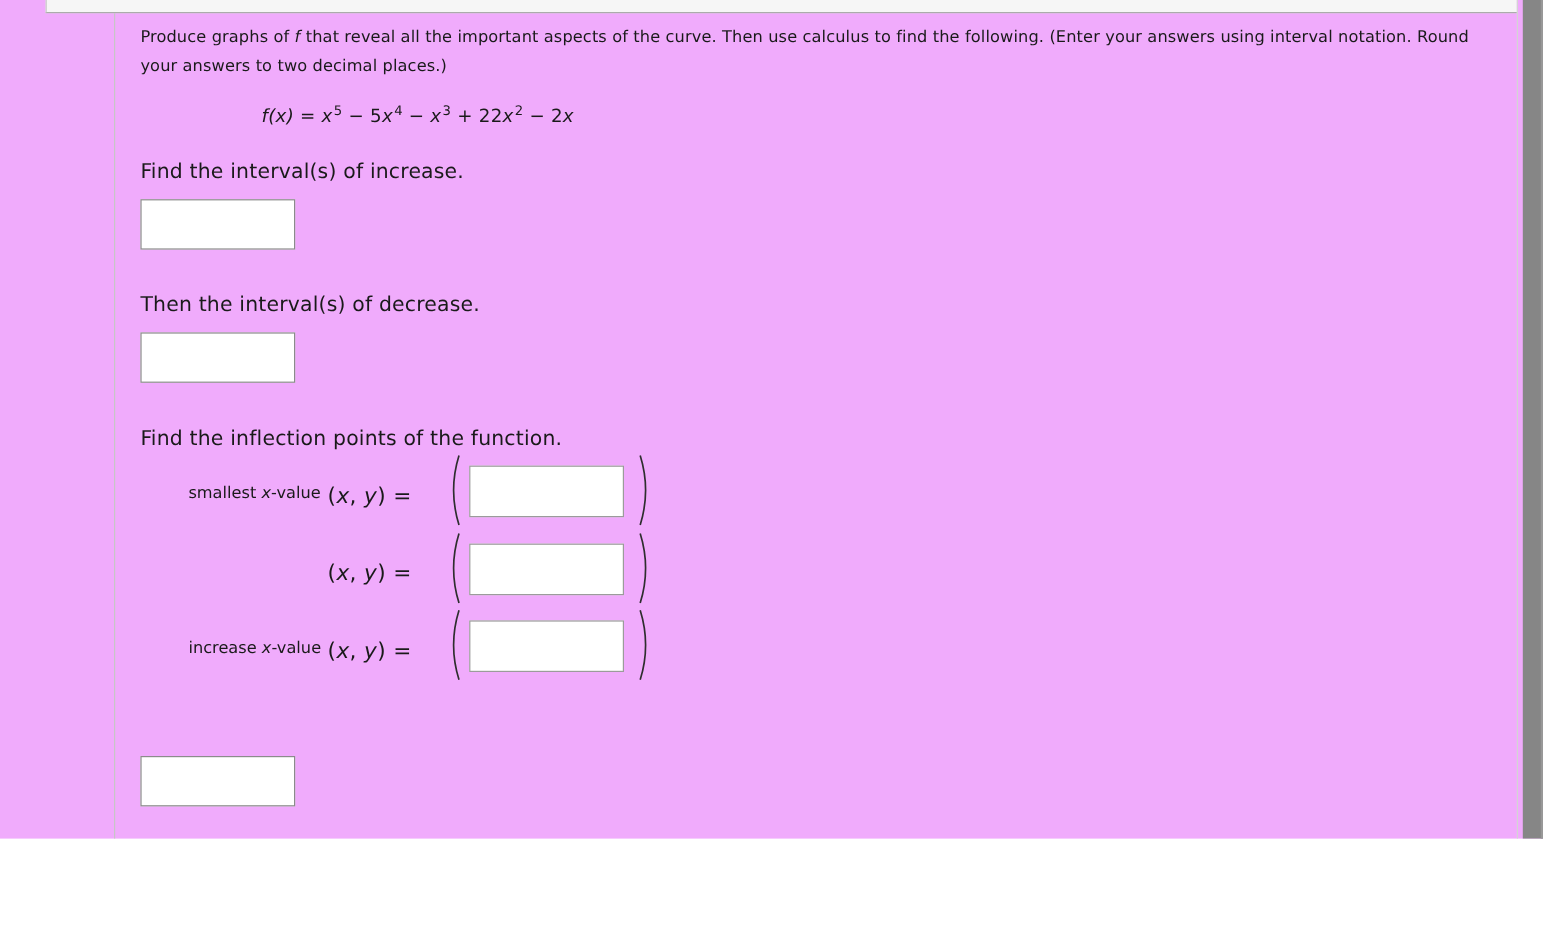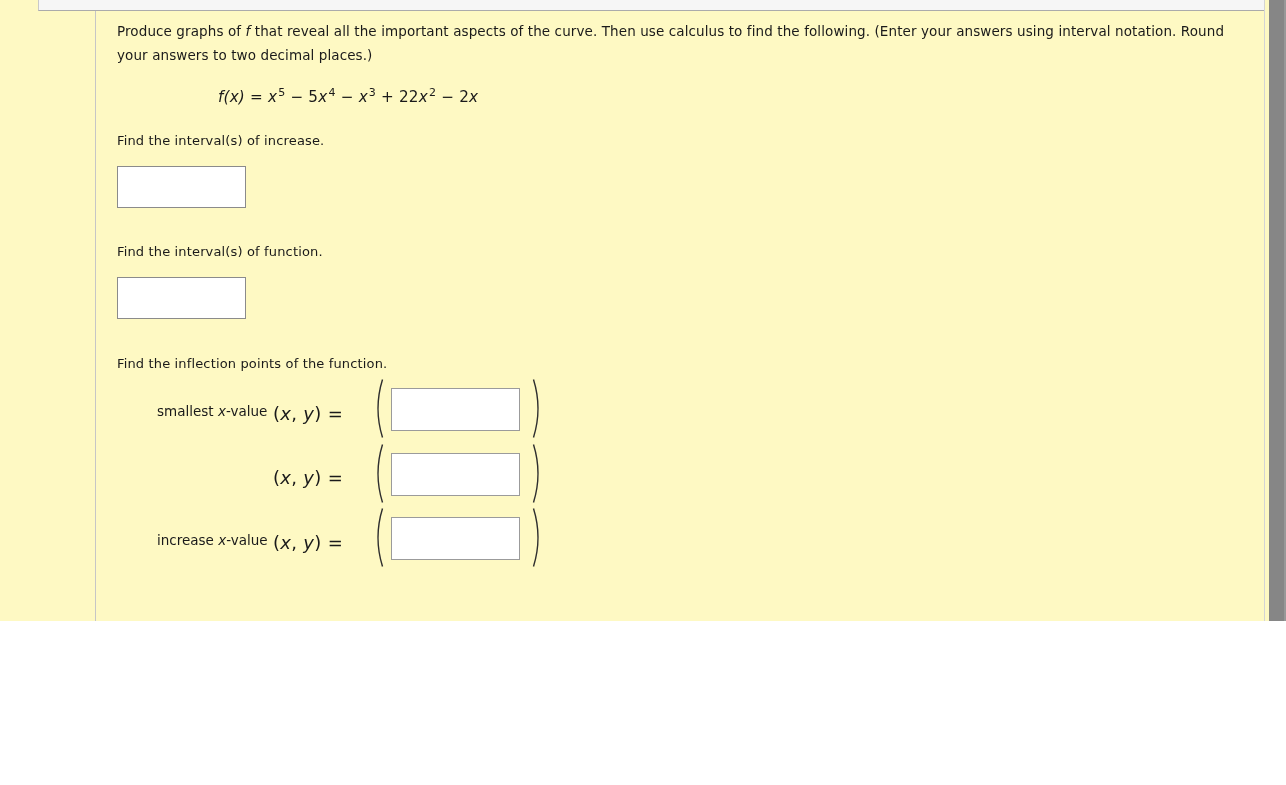--- a/index.html
+++ b/index.html
@@ -1,20 +1,20 @@
 <!DOCTYPE html>
 <html><head>
 <meta charset="utf-8">
 <style>
   * { margin:0; padding:0; box-sizing:border-box; }
   html,body { background:#ffffff; }
   body { font-family:"DejaVu Sans","Liberation Sans",sans-serif; color:#1a1a1a; }
   .page {
-    position:relative; width:1286px; height:621px;
-    background:#fef9c3; overflow:hidden;
+    position:relative; width:1286px; height:699px;
+    background:#f0abfc; overflow:hidden;
   }
   .top-strip {
     position:absolute; left:38px; top:0; width:1226px; height:11px;
     background:#f6f6f6;
     border-left:1px solid #c9c9c9;
     border-bottom:1px solid #ababab;
   }
   .left-rule {
     position:absolute; left:95px; top:11px; width:1px; height:774px;
     background:#c6c6c6;
@@ -34,21 +34,21 @@
   .formula {
     position:absolute; left:218px; top:88px;
     font-size:15.2px; letter-spacing:0.2px; white-space:nowrap;
   }
   .formula sup, .formula .sup {
     font-size:11px; position:relative; top:-6px; vertical-align:baseline;
     line-height:0; margin-left:1px;
   }
   .it { font-style:italic; }
   .q {
-    position:absolute; left:117px; font-size:13px; letter-spacing:0.15px;
+    position:absolute; left:117px; font-size:17px; letter-spacing:0.15px;
     white-space:nowrap;
   }
   .answer-box {
     position:absolute; width:129px; height:42px;
     border:1px solid #8b8b8b; background:#ffffff;
     font-family:"DejaVu Sans","Liberation Sans",sans-serif;
     font-size:13.5px; padding:2px 6px; outline:none; border-radius:0;
   }
   .coord-box {
     position:absolute; width:129px; height:43px;
@@ -75,21 +75,21 @@
   <div class="right-rule"></div>
   <div class="scrollbar"></div>
 
   <div class="instructions"><span>Produce graphs of </span><span class="it">f</span><span> that reveal all the important aspects of the curve. Then use calculus to find the following. (Enter your answers using interval notation. Round your answers to two decimal places.)</span></div>
 
   <div class="formula"><span class="it">f(x)</span><span> = </span><span class="it">x</span><sup>5</sup><span> − 5</span><span class="it">x</span><sup>4</sup><span> − </span><span class="it">x</span><sup>3</sup><span> + 22</span><span class="it">x</span><sup>2</sup><span> − 2</span><span class="it">x</span></div>
 
   <div class="q" style="top:133px;">Find the interval(s) of increase.</div>
   <input class="answer-box" style="left: 117px; top: 166px;" type="text" value="">
 
-  <div class="q" style="top:244px;">Find the interval(s) of function.</div>
+  <div class="q" style="top:244px;">Then the interval(s) of decrease.</div>
   <input class="answer-box" style="left: 117px; top: 277px;" type="text" value="">
 
   <div class="q" style="top:356px;text-align:center;">Find the inflection points of the function.</div>
 
   <div class="row-label" style="top:403px;"><span>smallest </span><span class="it">x</span><span>-value</span></div>
   <div class="coord-prefix" style="top:403px;"><span>(</span><span class="it">x</span><span>, </span><span class="it">y</span><span>)  =  </span></div>
   <svg class="paren" style="left:371px; top:378px;" viewBox="0 0 14 61">
     <path d="M11.5 1.5 Q 2.5 30.5 11.5 59.5" stroke="#2e2e2e" stroke-width="1.4" fill="none"></path>
   </svg>
   <input class="coord-box" style="left: 391px; top: 388px;" type="text" value="">

